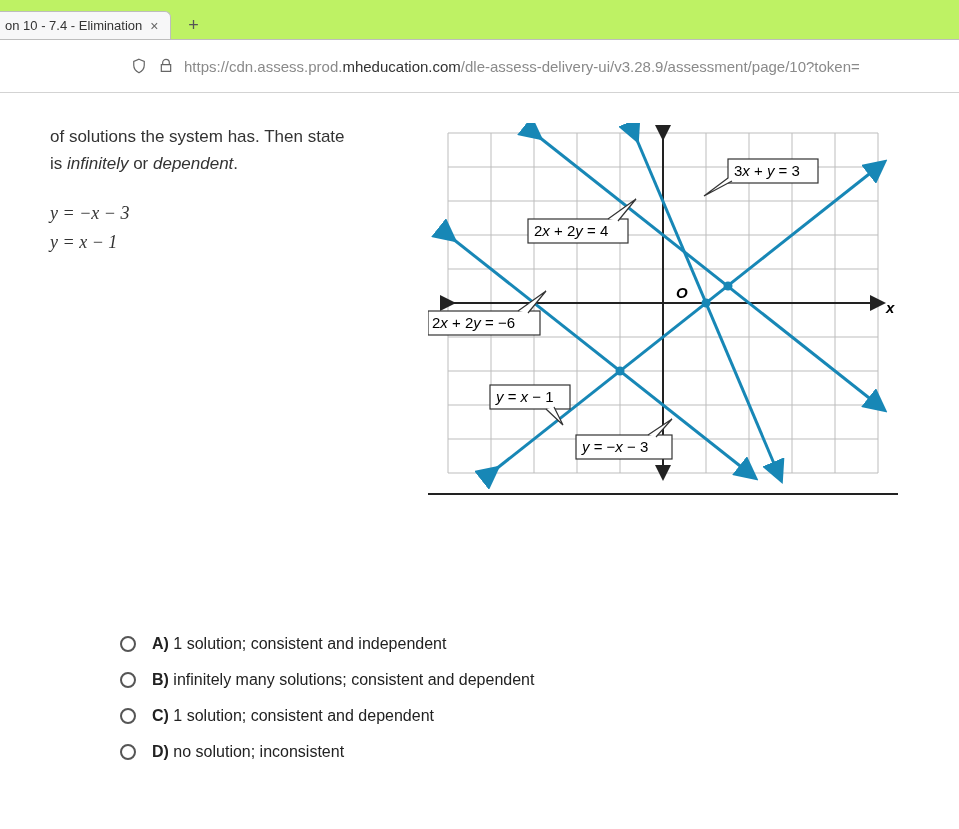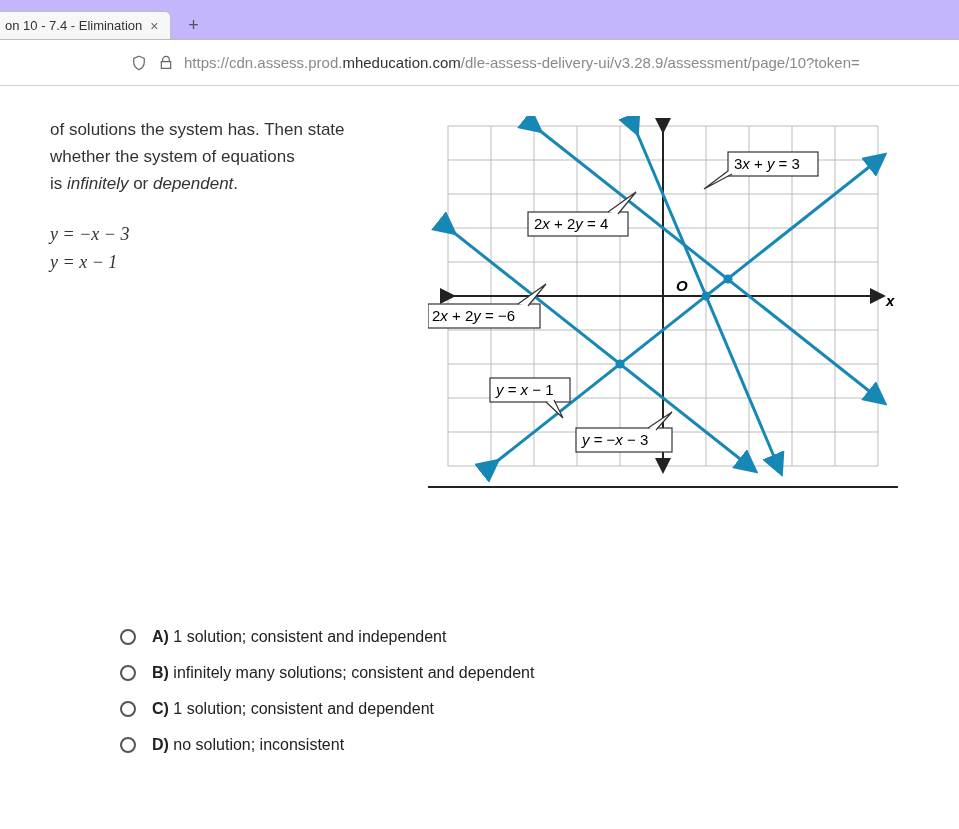--- a/index.html
+++ b/index.html
@@ -10,21 +10,21 @@
     width: 959px;
     height: 829px;
     overflow: hidden;
     color: #222;
   }
   
   .tabbar {
     display: flex;
     align-items: flex-end;
     height: 40px;
-    background: #c4b5fd;
+    background: #bef264;
     border-bottom: 1px solid #bdbdbd;
     padding-left: 0;
   }
   .tab {
     display: flex;
     align-items: center;
     gap: 8px;
     background: #f7f7f8;
     border: 1px solid #bdbdbd;
     border-bottom: none;
@@ -36,21 +36,21 @@
     position: relative;
   }
   .tab .close { color:#666; font-size:14px; line-height:1; }
   .newtab {
     width: 28px; height: 28px; margin-left: 8px;
     display:flex; align-items:center; justify-content:center;
     color:#555; font-size:18px;
   }
   .addressbar {
     display:flex; align-items:center; gap:10px;
-    height:46px; padding: 0 14px 0 130px;
+    height:53px; padding: 0 14px 0 130px;
     border-bottom:1px solid #d3d3d3;
     font-size:15px;
   }
   .shield-icon svg, .lock-icon svg { display:block; }
   .url-text { color:#8a8a8a; white-space:nowrap; overflow:hidden; }
   .url-text .host { color:#333; }
   
   .content {
     padding: 30px 8px 0 50px;
     display:flex;
@@ -114,21 +114,20 @@
       </svg>
   </span>
   <span class="url-text">
     <span>https://cdn.assess.prod.</span><span class="host">mheducation.com</span><span>/dle-assess-delivery-ui/v3.28.9/assessment/page/10?token=</span>
   </span>
 </div>
 
 <div class="content">
   <div class="question-text">
     <div>of solutions the system has. Then state</div>
-    <div>whether the system of equations</div>
     <div>
       <span>is </span><em>infinitely</em><span> or </span><em>dependent</em><span>.</span>
     </div>
     <div class="eqs">
       <div>y = −x − 3</div>
       <div>y = x − 1</div>
     </div>
   </div>
 
   <div class="graph-wrap">

